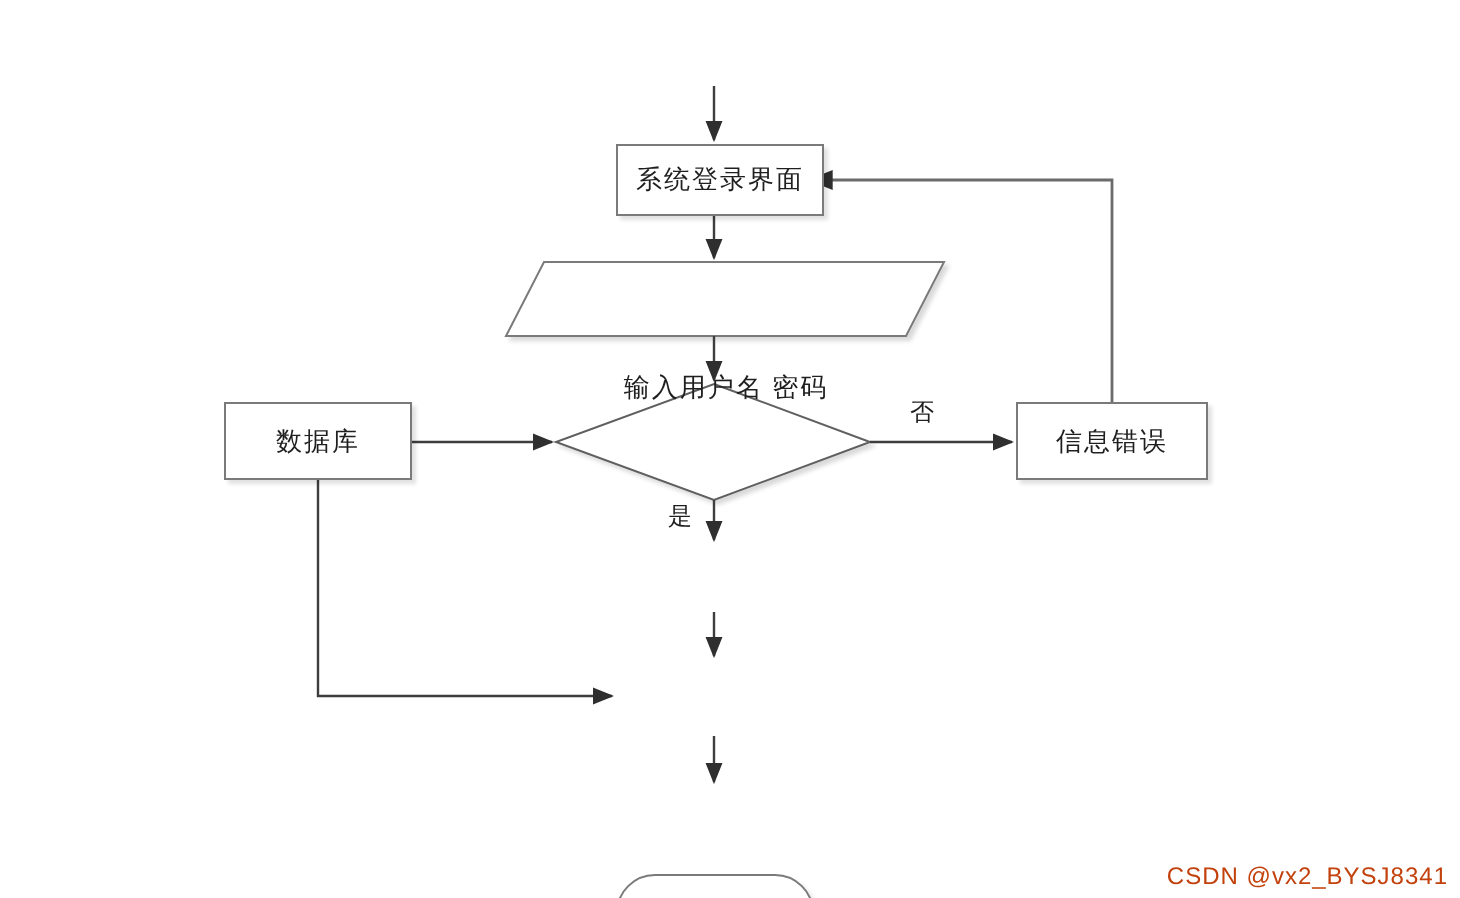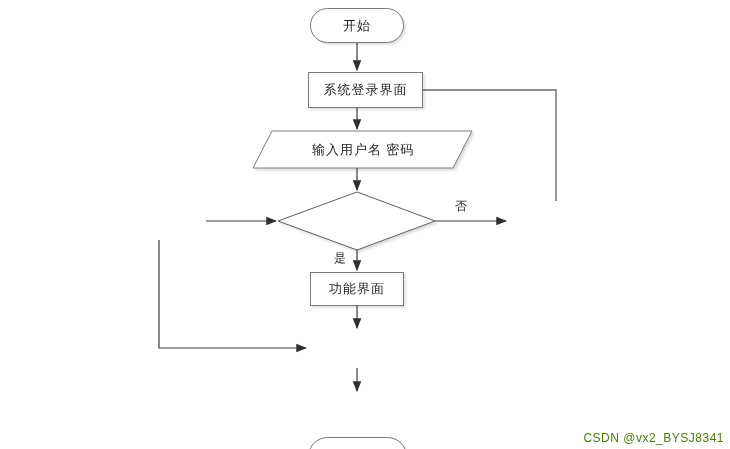--- a/index.html
+++ b/index.html
@@ -42,40 +42,41 @@
   .shape-label {
     position: absolute;
     z-index: 3;
     display: flex;
     align-items: center;
     justify-content: center;
     font-size: 13px;
     color: #1f1f1f;
     letter-spacing: 1px;
     white-space: nowrap;
+    margin-top: 44px;
   }
   .edge-label {
     position: absolute;
     z-index: 3;
     font-size: 12px;
     color: #1f1f1f;
   }
   #watermark {
     position: absolute;
     right: 6px;
     bottom: 4px;
     z-index: 3;
     font-family: "Liberation Sans", "DejaVu Sans", sans-serif;
     font-size: 12px;
-    color: #4d7c0f;
+    color: #c2410c;
     letter-spacing: 0.5px;
   }
   
   #node-start   { left: 310px; top: 8px;   width: 94px;  height: 35px; }
-  #node-login   { left: 308px; top: 72px;  width: 115px;  height: 36px; }
+  #node-login   { left: 308px; top: 72px;  width: 104px;  height: 36px; }
   #node-db      { left: 112px; top: 201px; width: 94px;  height: 39px; }
   #node-error   { left: 508px; top: 201px; width: 96px;  height: 39px; }
   #node-func    { left: 310px; top: 272px; width: 94px;  height: 34px; }
   #node-process { left: 308px; top: 330px; width: 100px; height: 38px; }
   #node-end     { left: 308px; top: 393px; width: 99px;  height: 39px; border-radius: 20px; margin-top: 44px; }
   #label-input  { left: 253px; top: 131px; width: 220px; height: 37px; }
   #label-verify { left: 279px; top: 192px; width: 156px; height: 58px; }
   #label-yes    { left: 334px; top: 250px; }
   #label-no     { left: 455px; top: 198px; }
 </style>
@@ -105,38 +106,38 @@
       <path d="M357,250 L357,270" marker-end="url(#arrow)"></path>
       <path d="M357,306 L357,328" marker-end="url(#arrow)"></path>
       <path d="M357,368 L357,391" marker-end="url(#arrow)"></path>
       <path d="M206,221 L276,221" marker-end="url(#arrow)"></path>
       <path d="M435,221 L506,221" marker-end="url(#arrow)"></path>
       <path d="M159,240 L159,348 L306,348" marker-end="url(#arrow)"></path>
     </g>
     <path d="M556,201 L556,90 L405,90" marker-end="url(#arrow)" stroke="#6b6b6b" stroke-width="1.4" fill="none"></path>
   </svg>
 
-  <div class="node terminal" id="node-start">
-    <span>开始</span>
-  </div>
 
   <div class="node" id="node-login">
     <span>系统登录界面</span>
   </div>
 
   <div class="shape-label" id="label-input">
     <span>输入用户名 密码</span>
   </div>
 
 
+  <div class="node" id="node-db">
+    <span>数据库</span>
+  </div>
 
+  <div class="node" id="node-error">
+    <span>信息错误</span>
+  </div>
 
-  <div class="node" id="node-func">
-    <span>功能界面</span>
-  </div>
 
 
   <div class="node terminal" id="node-end">
     <span>结束</span>
   </div>
 
   <div class="edge-label" id="label-yes">是</div>
   <div class="edge-label" id="label-no">否</div>
 
   <div id="watermark">CSDN @vx2_BYSJ8341</div>

